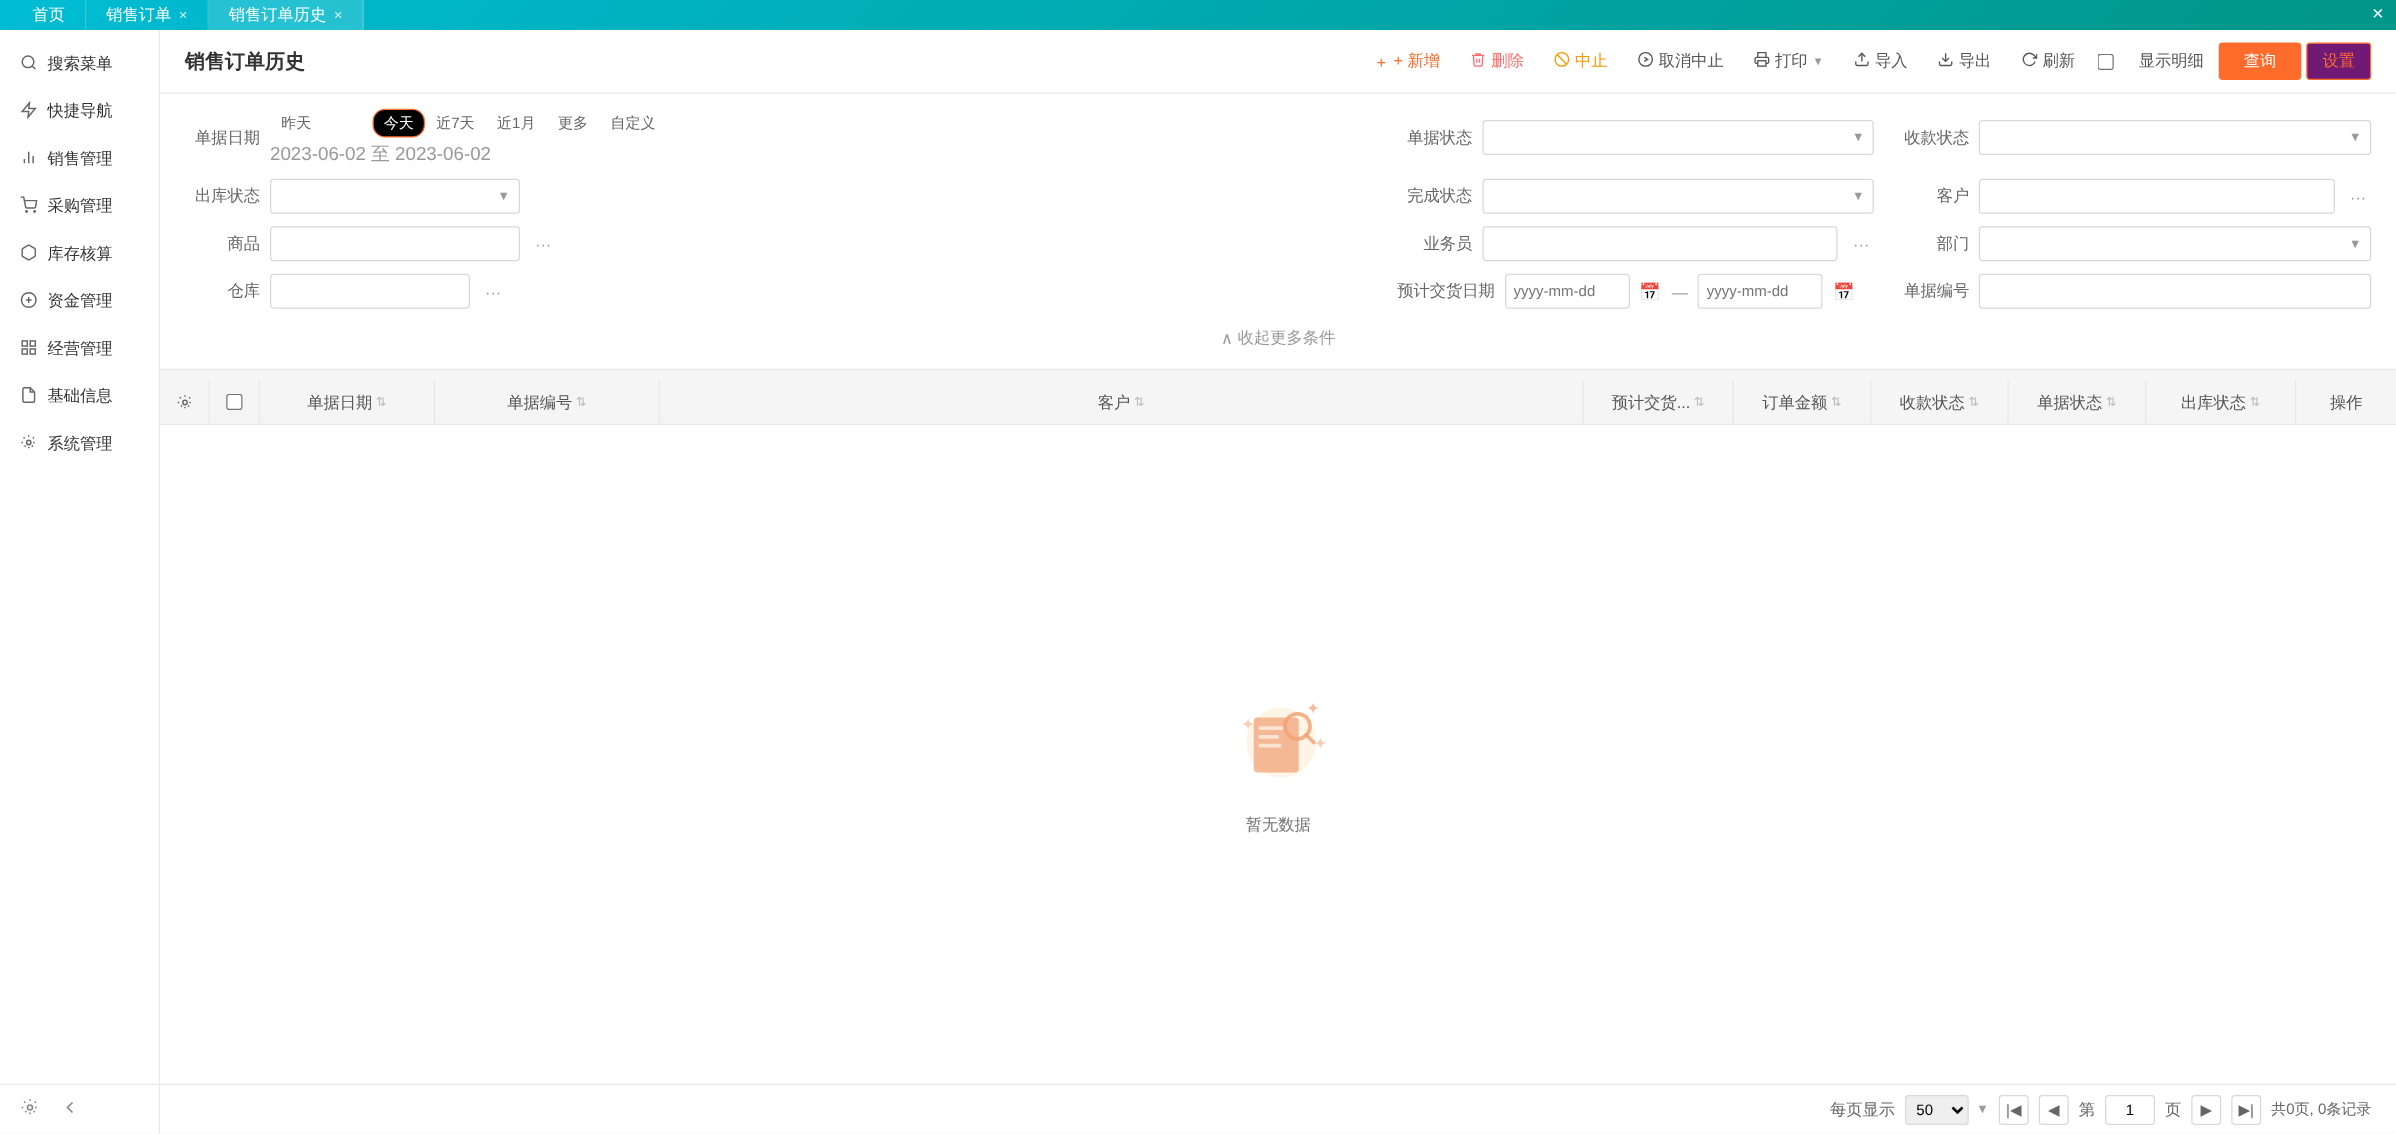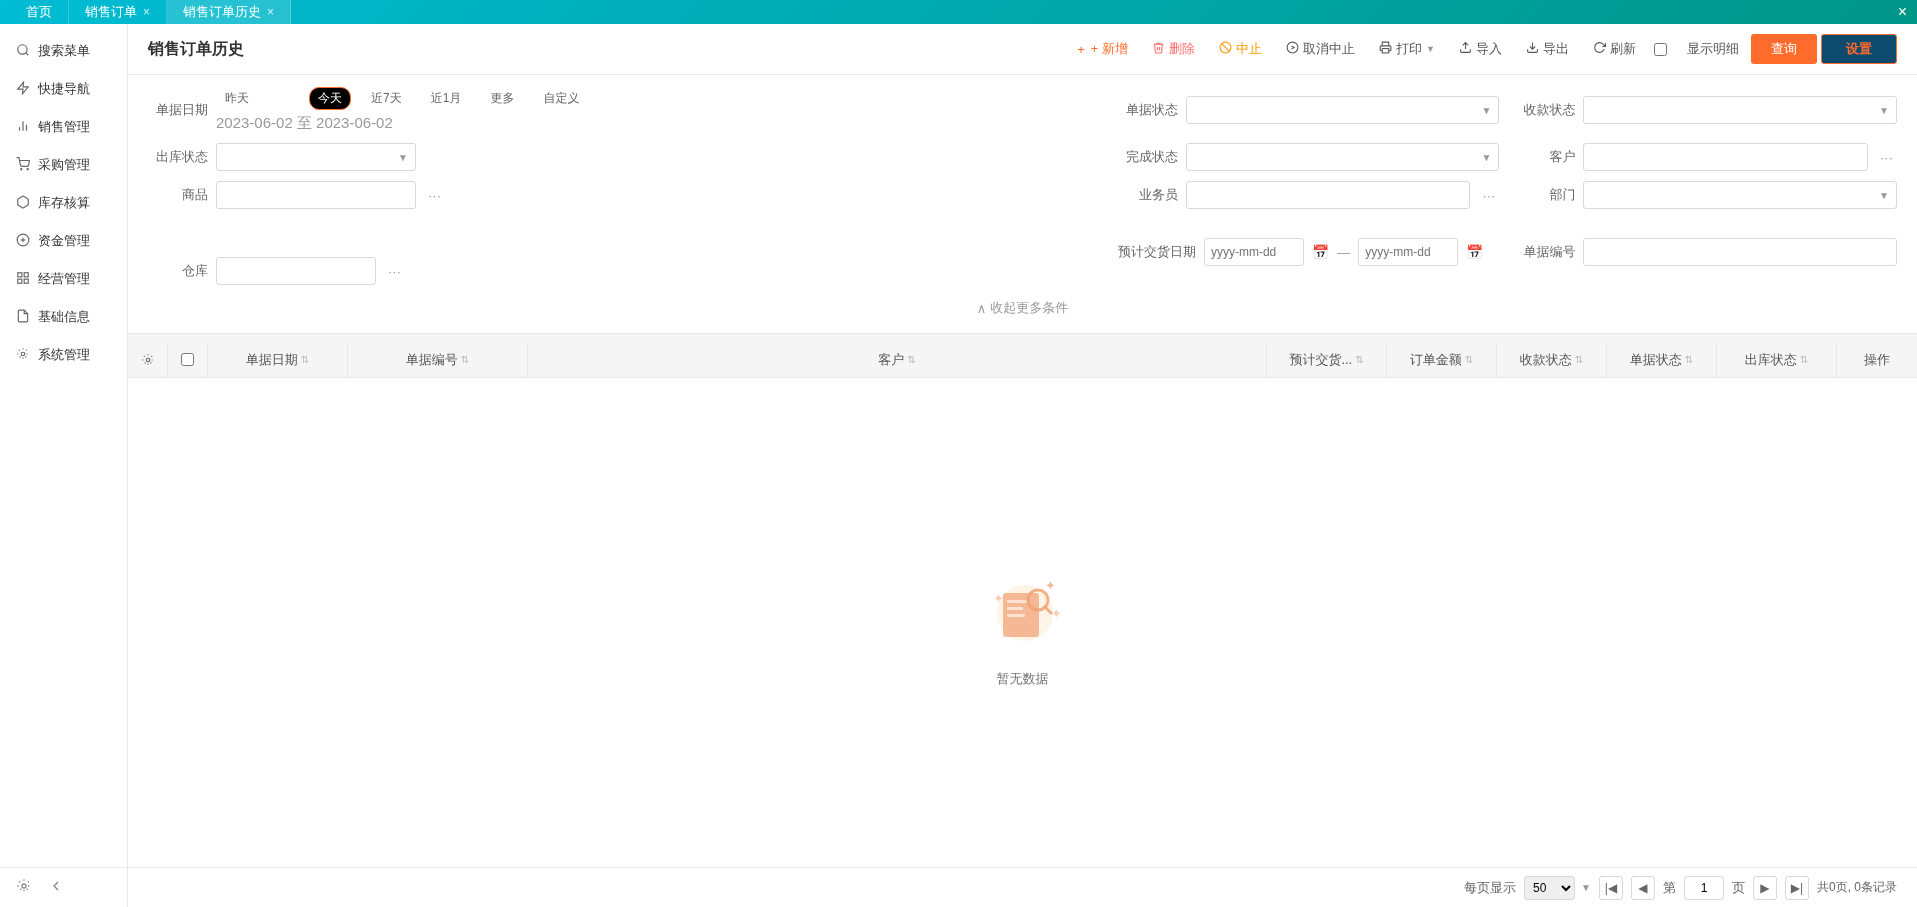--- a/index.html
+++ b/index.html
@@ -220,28 +220,27 @@
     .query-btn {
       background: #ff6b2b;
       color: white;
       border: none;
       padding: 6px 20px;
       border-radius: 3px;
       cursor: pointer;
       font-size: 13px;
     }
     .set-btn {
-      background: #0c4a6e;
+      background: #701a75;
       color: #ff6b2b;
       border: 1px solid #ff6b2b;
-      padding: 5px 24px;
+      padding: 5px 12px;
       border-radius: 3px;
       cursor: pointer;
       font-size: 13px;
-      font-weight: bold;
     }
 
     
     .table-section {
       flex: 1;
       background: #fff;
       margin: 8px 0 0 0;
       display: flex;
       flex-direction: column;
       overflow: hidden;
@@ -558,21 +557,21 @@
       </div>
     </div>
 
     <div class="search-section">
 
       <div class="filter-row">
 
         <div class="filter-item" style="flex:2.5;">
           <span class="filter-label">单据日期</span>
           <div style="display:flex;flex-direction:column;gap:2px;">
-            <div style="display:flex;align-items:center;gap:11px;">
+            <div style="display:flex;align-items:center;gap:0;">
               <span class="date-btn">昨天</span>
               <span class="date-btn active">今天</span>
               <span class="date-btn">近7天</span>
               <span class="date-btn">近1月</span>
               <span class="date-btn">更多</span>
               <span class="date-btn">自定义</span>
             </div>
             <span class="date-range-text">2023-06-02 至 2023-06-02</span>
           </div>
         </div>
@@ -637,21 +636,21 @@
           <span class="filter-label">部门</span>
           <div class="select-wrapper">
             <select class="filter-select"></select>
             <span class="dropdown-arrow">▼</span>
           </div>
         </div>
       </div>
 
       <div class="filter-row">
 
-        <div class="filter-item" style="flex:2.5;margin-top:38px;">
+        <div class="filter-item" style="flex:2.5;">
           <span class="filter-label">仓库</span>
           <input class="filter-input" style="max-width: 160px;">
           <span class="ellipsis-btn">···</span>
         </div>
 
         <div class="filter-item">
           <span class="filter-label">预计交货日期</span>
           <input class="date-input-small" placeholder="yyyy-mm-dd" style="">
           <span style="cursor:pointer;color:#aaa;font-size:14px;">📅</span>
           <span class="date-separator">—</span>

